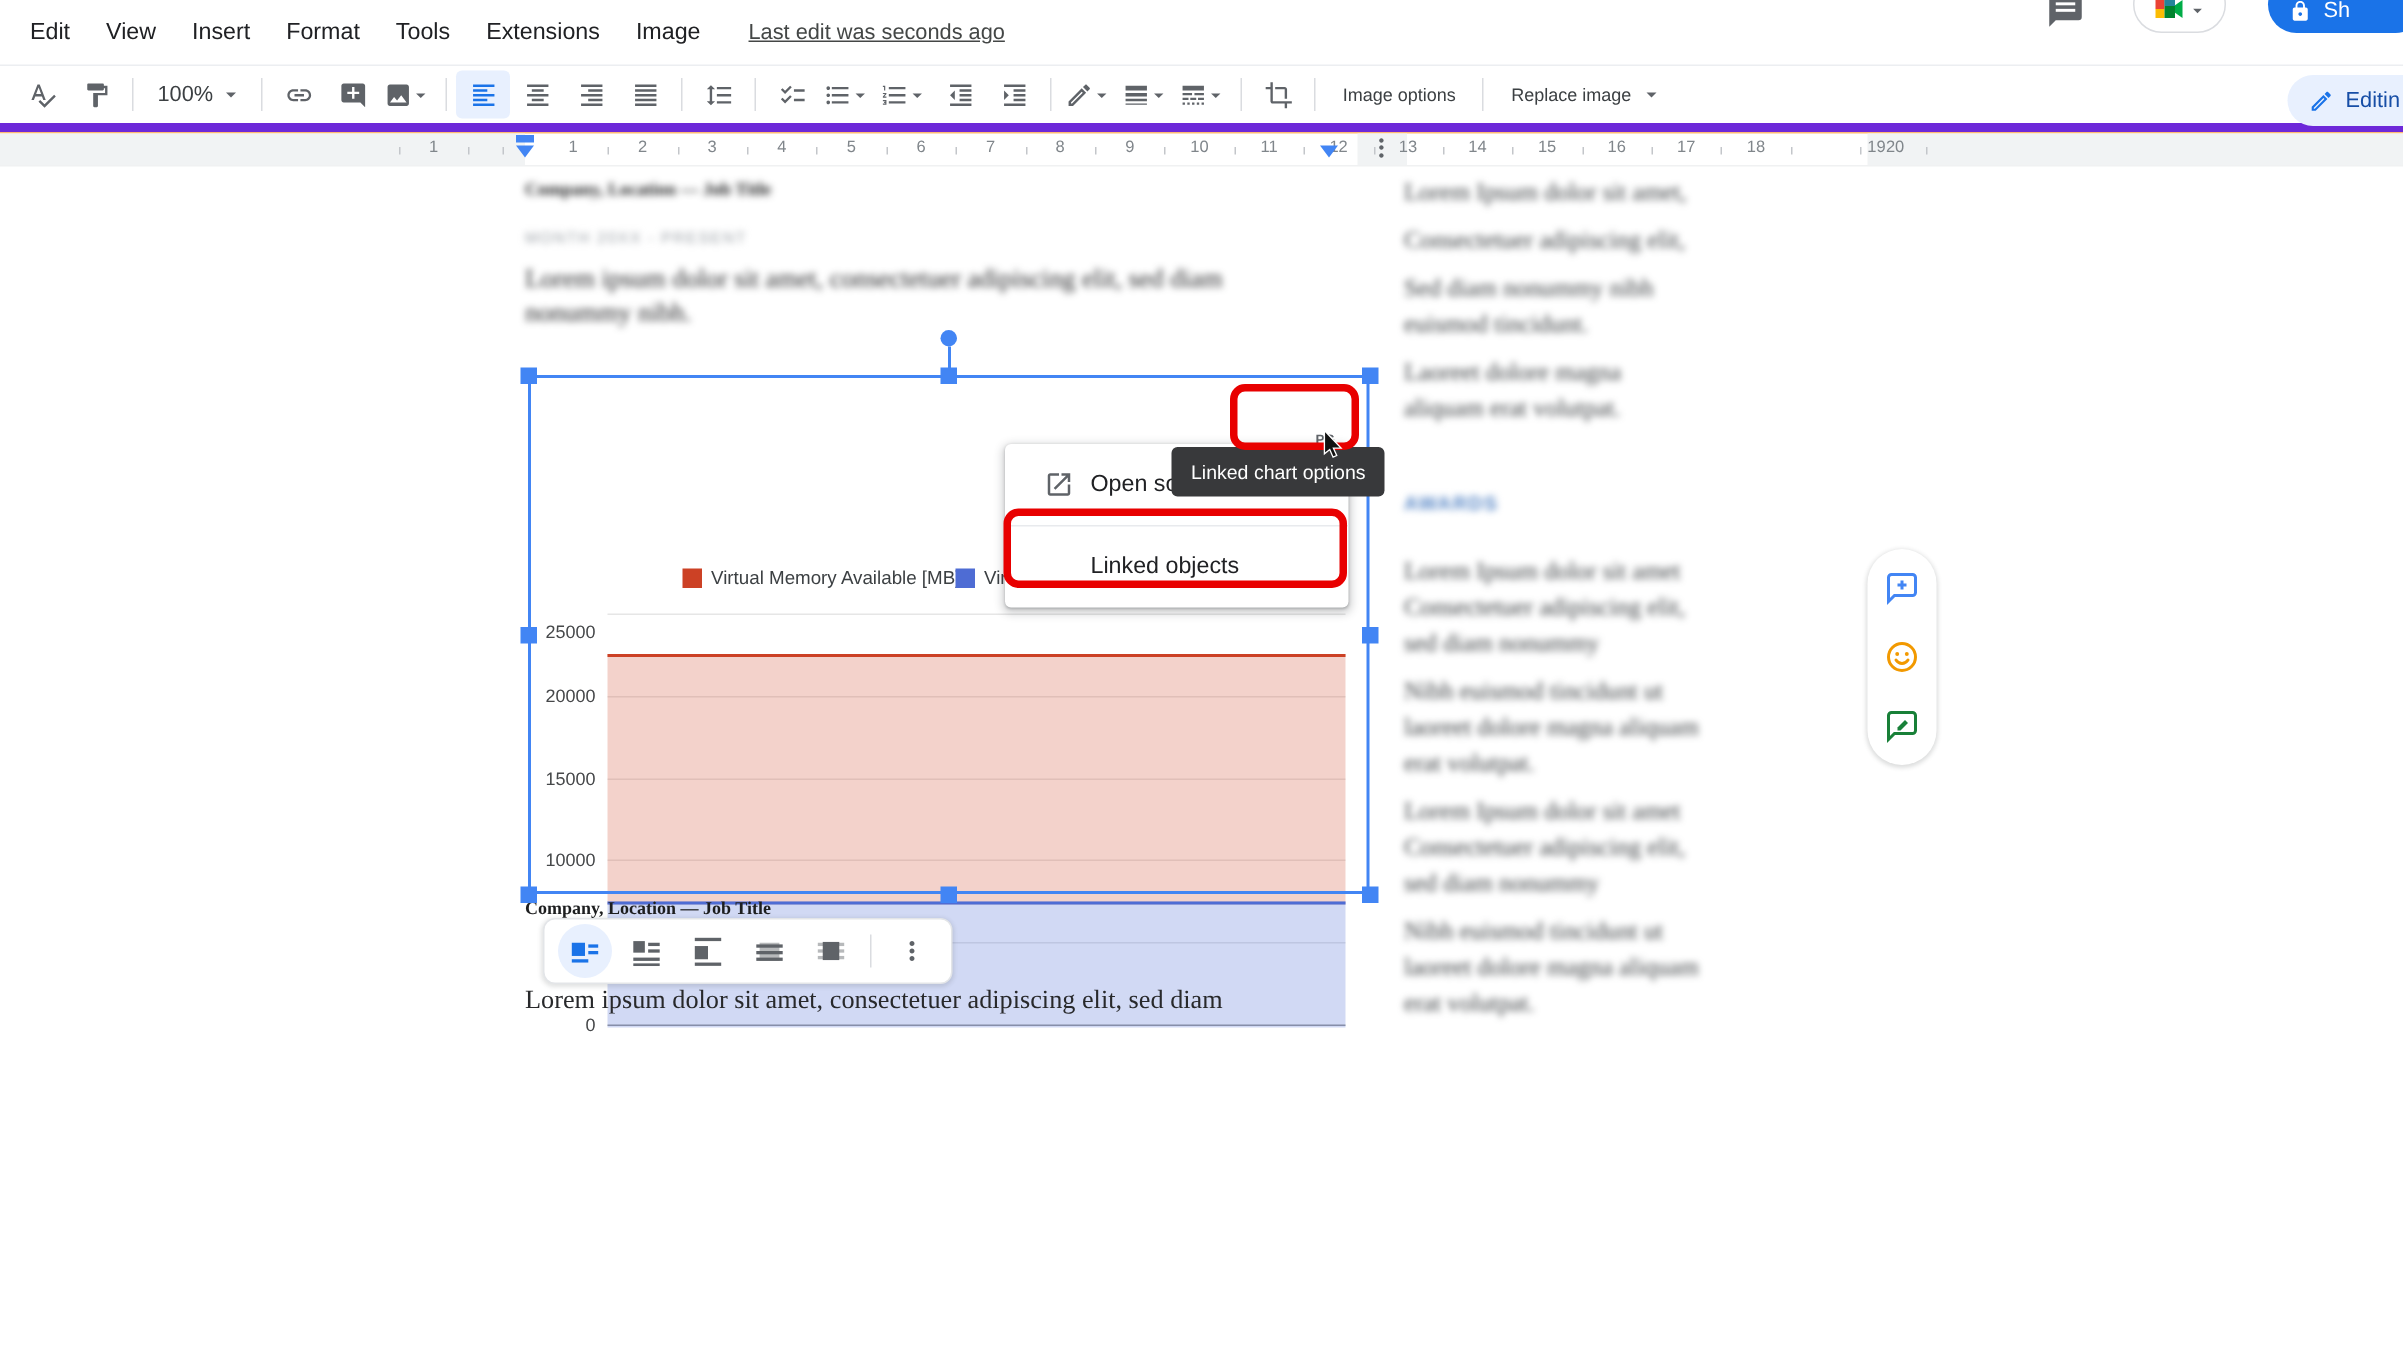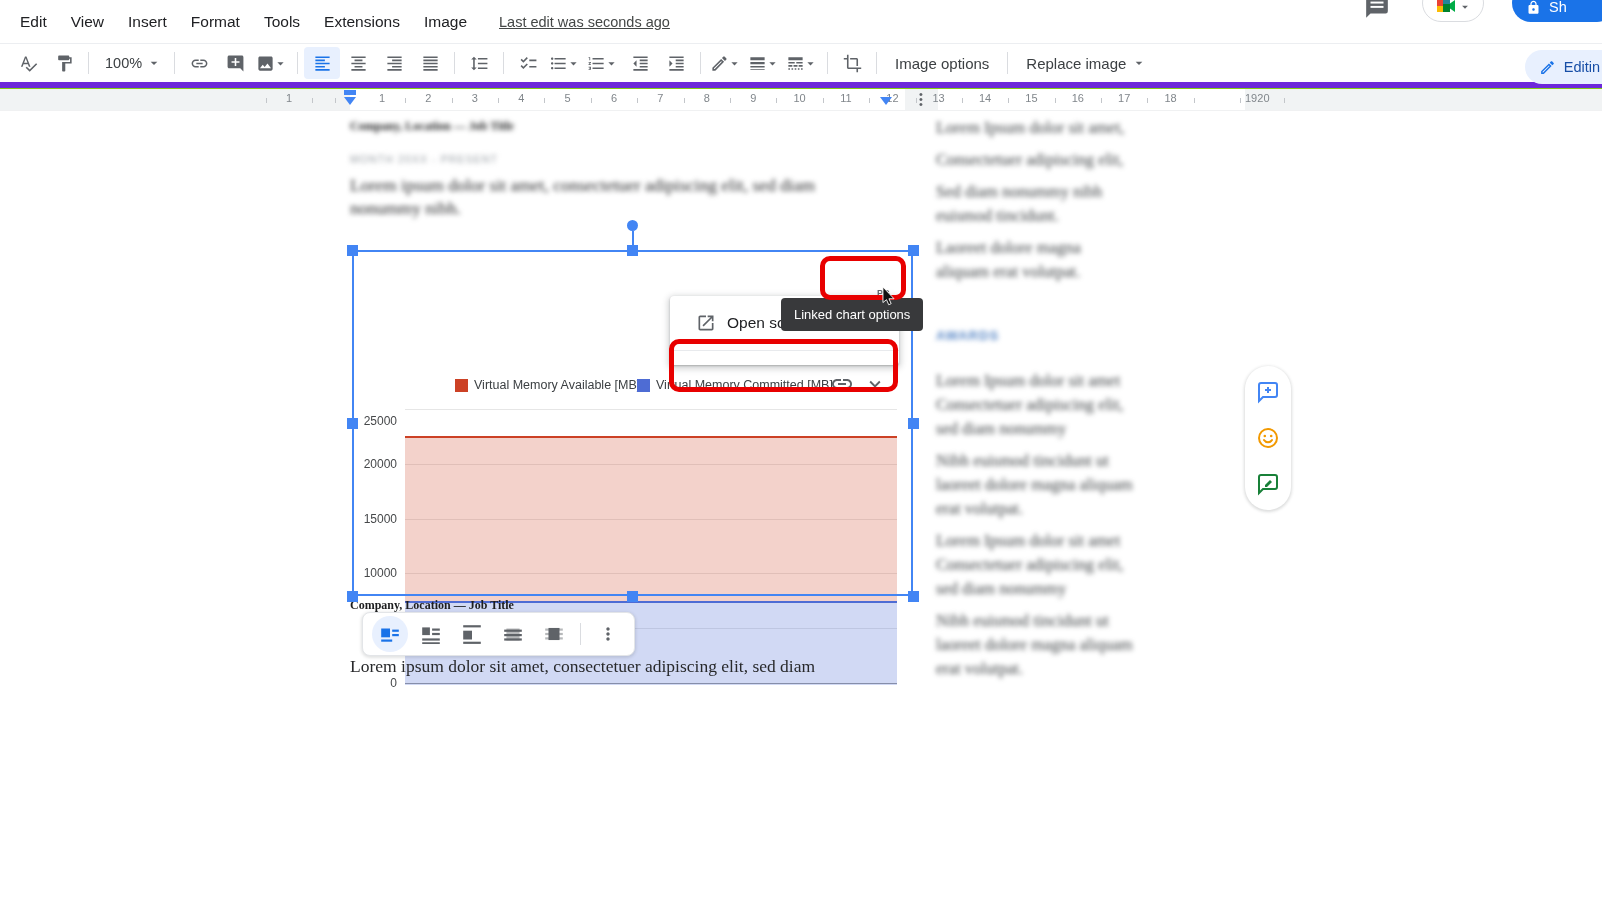--- a/index.html
+++ b/index.html
@@ -1,29 +1,29 @@
 <!DOCTYPE html>
 <html><head>
 <meta charset="utf-8">
 <style>
   html,body{margin:0;padding:0;background:#fff;}
-  #app{position:relative;width:1602px;height:714px;overflow:hidden;background:#84cc16;
+  #app{position:relative;width:1602px;height:714px;overflow:hidden;background:#fdba74;
        font-family:"Liberation Sans",sans-serif;-webkit-font-smoothing:antialiased;}
   .abs{position:absolute;}
   
   #menubar{position:absolute;left:0;top:0;width:100%;height:44px;background:#fff;border-bottom:1px solid #eceef1;display:flex;align-items:center;padding-left:8px;box-sizing:border-box;z-index:10;}
   .menu-item{font-size:15.5px;color:#202124;padding:0 12px;height:44px;display:flex;align-items:center;cursor:default;}
   #last-edit{font-size:14.5px;color:#444746;text-decoration:underline;margin-left:20px;white-space:nowrap;}
   
   #toolbar{position:absolute;left:0;top:44px;width:100%;height:44px;background:#fff;border-bottom:6px solid #6d28d9;display:flex;align-items:center;padding-left:10px;box-sizing:border-box;z-index:10;}
   .tb-btn{height:32px;min-width:30px;display:flex;align-items:center;justify-content:center;border-radius:4px;color:#5f6368;padding:0 3px;}
   .tb-btn.active{background:#e8f0fe;color:#1a73e8;}
   .tb-sep{width:1px;height:22px;background:#dadce0;margin:0 6px;flex:none;}
   .tb-caret{margin-left:-2px;}
-  .tb-text-btn{font-size:15px;color:#3c4043;padding:0 12px;height:34px;display:flex;align-items:center;border-radius:4px;white-space:nowrap;}
+  .tb-text-btn{font-size:12px;color:#3c4043;padding:0 12px;height:34px;display:flex;align-items:center;border-radius:4px;white-space:nowrap;}
   #zoom-select{font-size:14.5px;color:#3c4043;display:flex;align-items:center;padding:0 6px 0 10px;}
   #editing-pill{position:absolute;right:-24px;top:50px;height:34px;background:#e8f0fe;border-radius:17px;display:flex;align-items:center;padding:0 26px 0 14px;color:#174ea6;font-size:14.5px;z-index:11;}
   #editing-pill svg{margin-right:8px;color:#1a73e8;}
   
   #tr-comment{position:absolute;right:212px;top:-6px;color:#5f6368;z-index:11;}
   #meet-pill{position:absolute;right:118px;top:-16px;width:62px;height:38px;border:1px solid #dadce0;border-radius:19px;background:#fff;display:flex;align-items:flex-end;justify-content:center;padding-bottom:3px;z-index:11;box-sizing:border-box;}
   #share-btn{position:absolute;right:-14px;top:-16px;height:38px;min-width:104px;background:#1a73e8;border-radius:19px;display:flex;align-items:flex-end;padding:0 16px 7px 14px;color:#fff;font-size:14.5px;z-index:11;box-sizing:border-box;}
   #share-btn svg{margin-right:8px;}
   
   #ruler{position:absolute;left:0;top:89px;width:100%;height:21px;background:#fff;z-index:9;border-bottom:1px solid #f0f1f2;}
@@ -415,20 +415,24 @@
   <div id="ctx-menu" style="left:670px;top:296px;width:229px;">
       <div class="ctx-item">
         <span class="ctx-icon">
           <svg width="20" height="20" viewBox="0 0 24 24" fill="currentColor">
             <path d="M19 19H5V5h7V3H5c-1.11 0-2 .9-2 2v14c0 1.1.89 2 2 2h14c1.1 0 2-.9 2-2v-7h-2v7zM14 3v2h3.59l-9.83 9.83 1.41 1.41L19 6.41V10h2V3h-7z"></path>
           </svg>
         </span>
         <span class="ctx-label">Open source</span>
       </div>
       <div class="ctx-sep"></div>
+      <div class="ctx-item">
+        <span class="ctx-icon"></span>
+        <span class="ctx-label">Linked objects</span>
+      </div>
     </div>
 
   <div id="tooltip" style="left:781px;top:298px;">
     <span>Linked chart options</span>
   </div>
   <div id="pg-label" style="left:877px;top:288px;">PG</div>
 
   <div class="red-box" style="left:820px;top:256px;width:76px;height:34px;"></div>
   <div class="red-box" style="left:669px;top:339px;width:219px;height:43px;"></div>
 

